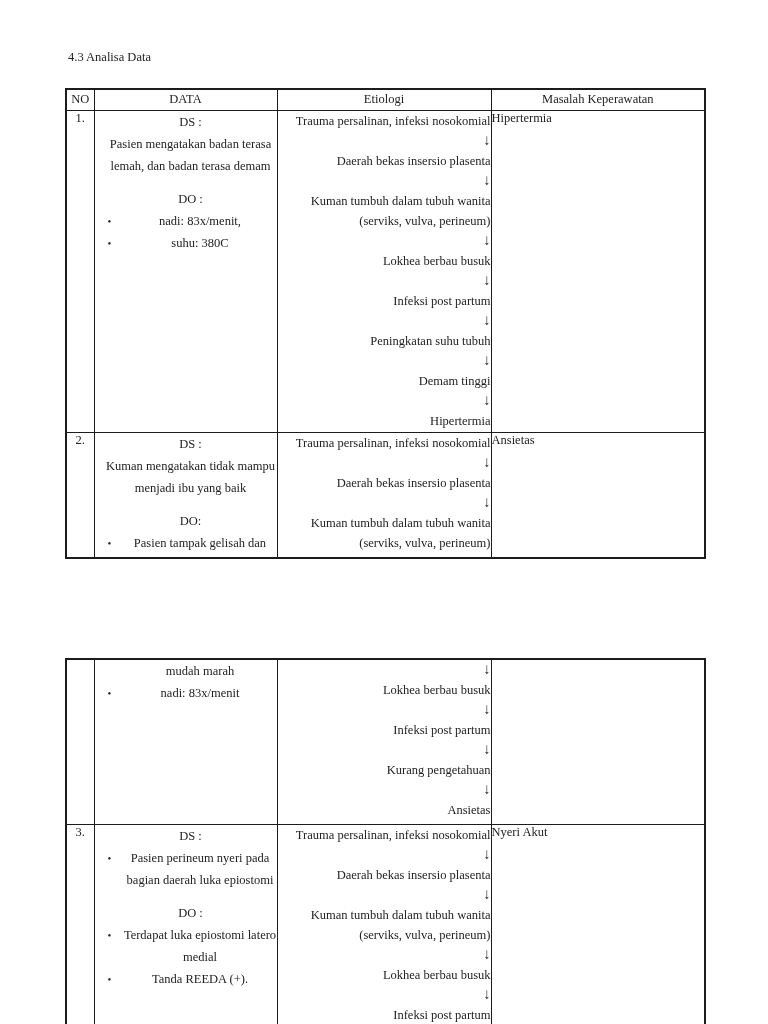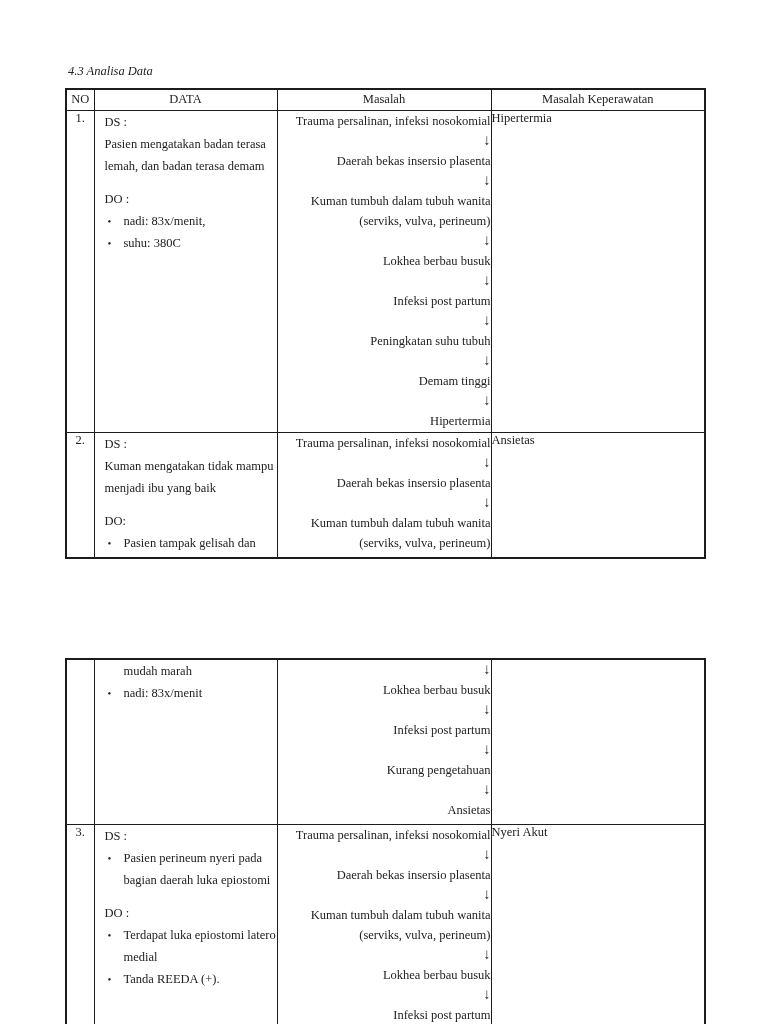--- a/index.html
+++ b/index.html
@@ -1,35 +1,35 @@
 <!DOCTYPE html>
 <html><head>
 <meta charset="utf-8">
 <style>
   html,body{margin:0;padding:0;}
   body{
     width:768px;height:1024px;background:#ffffff;overflow:hidden;position:relative;
     font-family:"Liberation Serif", serif;color:#222222;
     -webkit-font-smoothing:antialiased;
   }
-  .doc-title{position:absolute;left:68px;top:64px;font-size:12.5px;white-space:nowrap;font-style:italic;}
+  .doc-title{position:absolute;left:68px;top:50px;font-size:12.5px;white-space:nowrap;}
   table.atable{
     position:absolute;left:65px;width:639px;
     border-collapse:collapse;table-layout:fixed;
     border:2px solid #1c1c1c;
   }
   table.atable th, table.atable td{
     border:1.5px solid #1c1c1c;
     padding:0;vertical-align:top;
     font-size:12.5px;font-weight:normal;overflow:hidden;
   }
   th.hcell{height:20px;text-align:center;line-height:18px;}
   td.no-cell{text-align:center;padding-top:3px;}
   td.data-cell{padding-top:4px;}
-  td.data-cell .line{line-height:22px;padding-left:10px;position:relative;white-space:nowrap;}
+  td.data-cell .line{line-height:22px;padding-left:10px;position:relative;white-space:nowrap;text-align:center;}
   td.data-cell .line.bullet{padding-left:29px;}
   td.data-cell .line.bullet .dot{position:absolute;left:13px;top:0;font-size:11px;}
   td.data-cell .line.indent{padding-left:29px;}
   td.data-cell .line.spacer{height:11px;line-height:11px;padding:0;}
   td.etio-cell{text-align:right;padding-top:4px;}
   td.etio-cell .eline{line-height:20px;white-space:nowrap;}
   td.etio-cell .arrow{line-height:20px;font-size:14px;transform:scaleY(1.1);}
   td.mas-cell{padding:3px 6px 0 8px;}
 </style>
 </head>
@@ -42,21 +42,21 @@
     <colgroup>
       <col style="width:28px">
         <col style="width:183px">
         <col style="width:214px">
         <col style="width:214px">
     </colgroup>
     <thead>
       <tr>
         <th class="hcell">NO</th>
         <th class="hcell">DATA</th>
-        <th class="hcell">Masalah</th>
+        <th class="hcell">Etiologi</th>
         <th class="hcell">Masalah Keperawatan</th>
       </tr>
     </thead>
     <tbody>
         <tr style="height: 322px;">
           <td class="no-cell">1.</td>
           <td class="data-cell">
             <div class="line plain"><span>DS :</span></div>
             <div class="line plain"><span>Pasien mengatakan badan terasa</span></div>
             <div class="line plain"><span>lemah, dan badan terasa demam</span></div>

